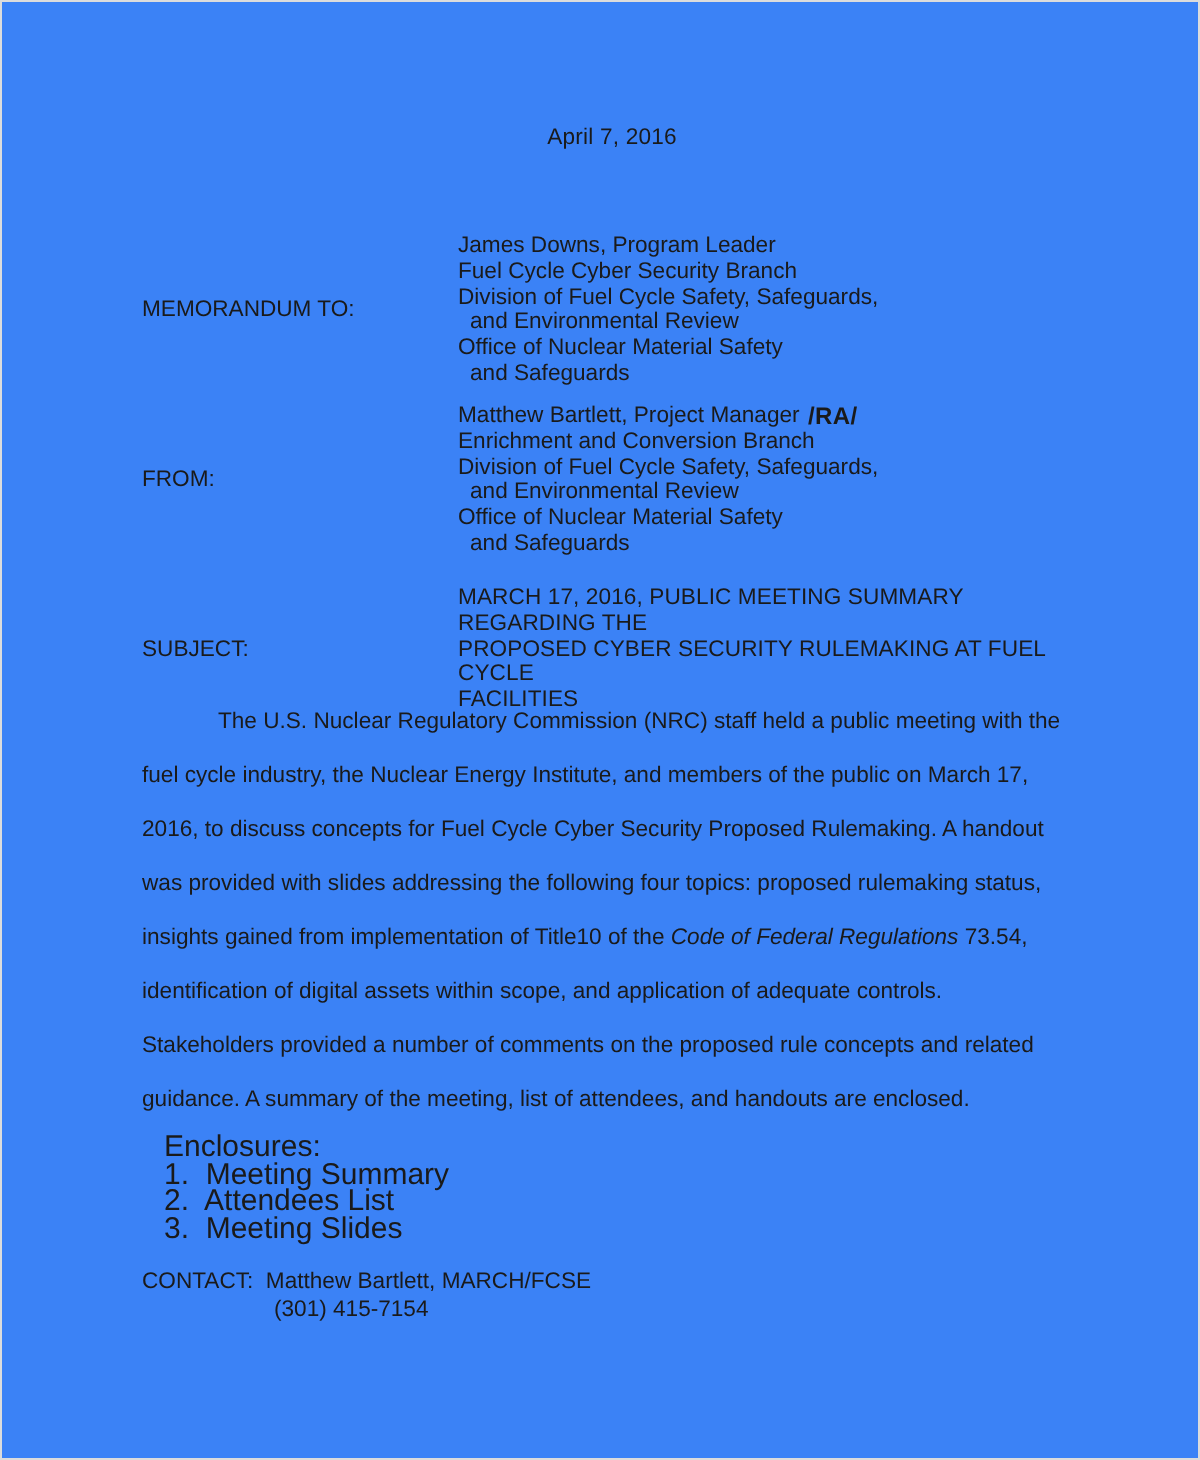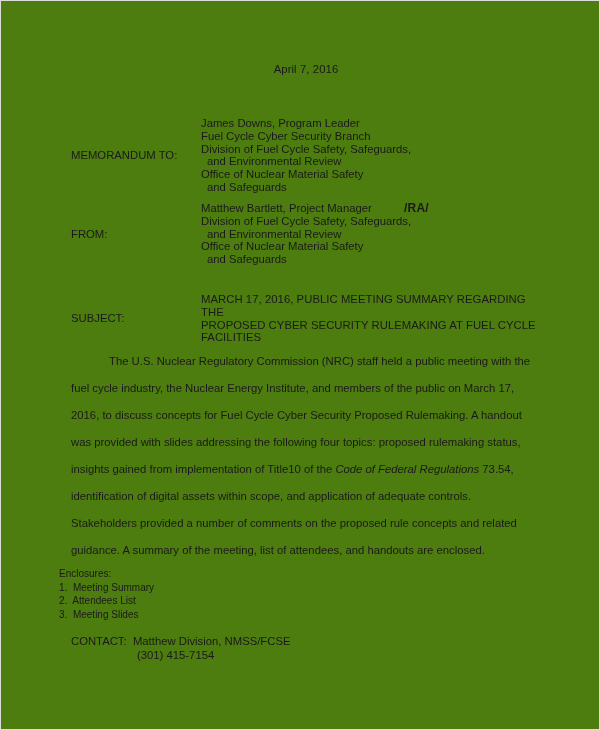--- a/index.html
+++ b/index.html
@@ -5,21 +5,21 @@
 <style>
   html, body {
     margin: 0;
     padding: 0;
     background: #ffffff;
   }
   .page {
     position: relative;
     width: 600px;
     height: 730px;
-    background: #4d7c0f;
+    background: #3b82f6;
     border: 1px solid #dcdcdc;
     box-sizing: border-box;
     overflow: hidden;
     font-family: "Liberation Sans", sans-serif;
     color: #1a1a1a;
     -webkit-font-smoothing: antialiased;
   }
 
   
   .date-line {
@@ -50,20 +50,21 @@
     width: 130px;
     flex: 0 0 130px;
     white-space: nowrap;
   }
   .memo-block .value {
     flex: 1 1 auto;
     position: relative;
   }
   .memo-block .value .line {
     white-space: pre;
+    margin-left: 28px;
   }
   .memo-block .value .line.indent {
     padding-left: 6px;
   }
   .ra-mark {
     position: absolute;
     left: 203px;
     top: 0;
     font-weight: bold;
     font-size: 12px;
@@ -93,23 +94,23 @@
     margin: 0;
     text-indent: 38px;
   }
   .body-text i {
     font-style: italic;
   }
 
   
   .enclosures {
     position: absolute;
-    left: 58px;
+    left: 81px;
     top: 566px;
-    font-size: 10px;
+    font-size: 15px;
     line-height: 13.6px;
   }
   .enclosures .enc-title { }
   .enclosures ol {
     margin: 0;
     padding: 0;
     list-style: none;
   }
   .enclosures ol li {
     white-space: pre;
@@ -147,20 +148,21 @@
       <div class="line indent">and Environmental Review</div>
       <div class="line">Office of Nuclear Material Safety</div>
       <div class="line indent">and Safeguards</div>
     </div>
   </div>
 
   <div class="memo-block" id="block-from">
     <div class="label">FROM:</div>
     <div class="value">
       <div class="line">Matthew Bartlett, Project Manager</div>
+      <div class="line">Enrichment and Conversion Branch</div>
       <div class="line">Division of Fuel Cycle Safety, Safeguards,</div>
       <div class="line indent">and Environmental Review</div>
       <div class="line">Office of Nuclear Material Safety</div>
       <div class="line indent">and Safeguards</div>
       <div class="ra-mark">/RA/</div>
     </div>
   </div>
 
   <div class="memo-block subject" id="block-subject">
     <div class="label">SUBJECT:</div>
@@ -178,17 +180,17 @@
   <div class="enclosures">
     <div class="enc-title">Enclosures:</div>
     <ol>
       <li>1.  Meeting Summary</li>
       <li>2.  Attendees List</li>
       <li>3.  Meeting Slides</li>
     </ol>
   </div>
 
   <div class="contact">
-    <div class="contact-line-1">CONTACT:  Matthew Division, NMSS/FCSE</div>
+    <div class="contact-line-1">CONTACT:  Matthew Bartlett, MARCH/FCSE</div>
     <div class="contact-line-2">(301) 415-7154</div>
   </div>
 
 </div>
 
 </body></html>

